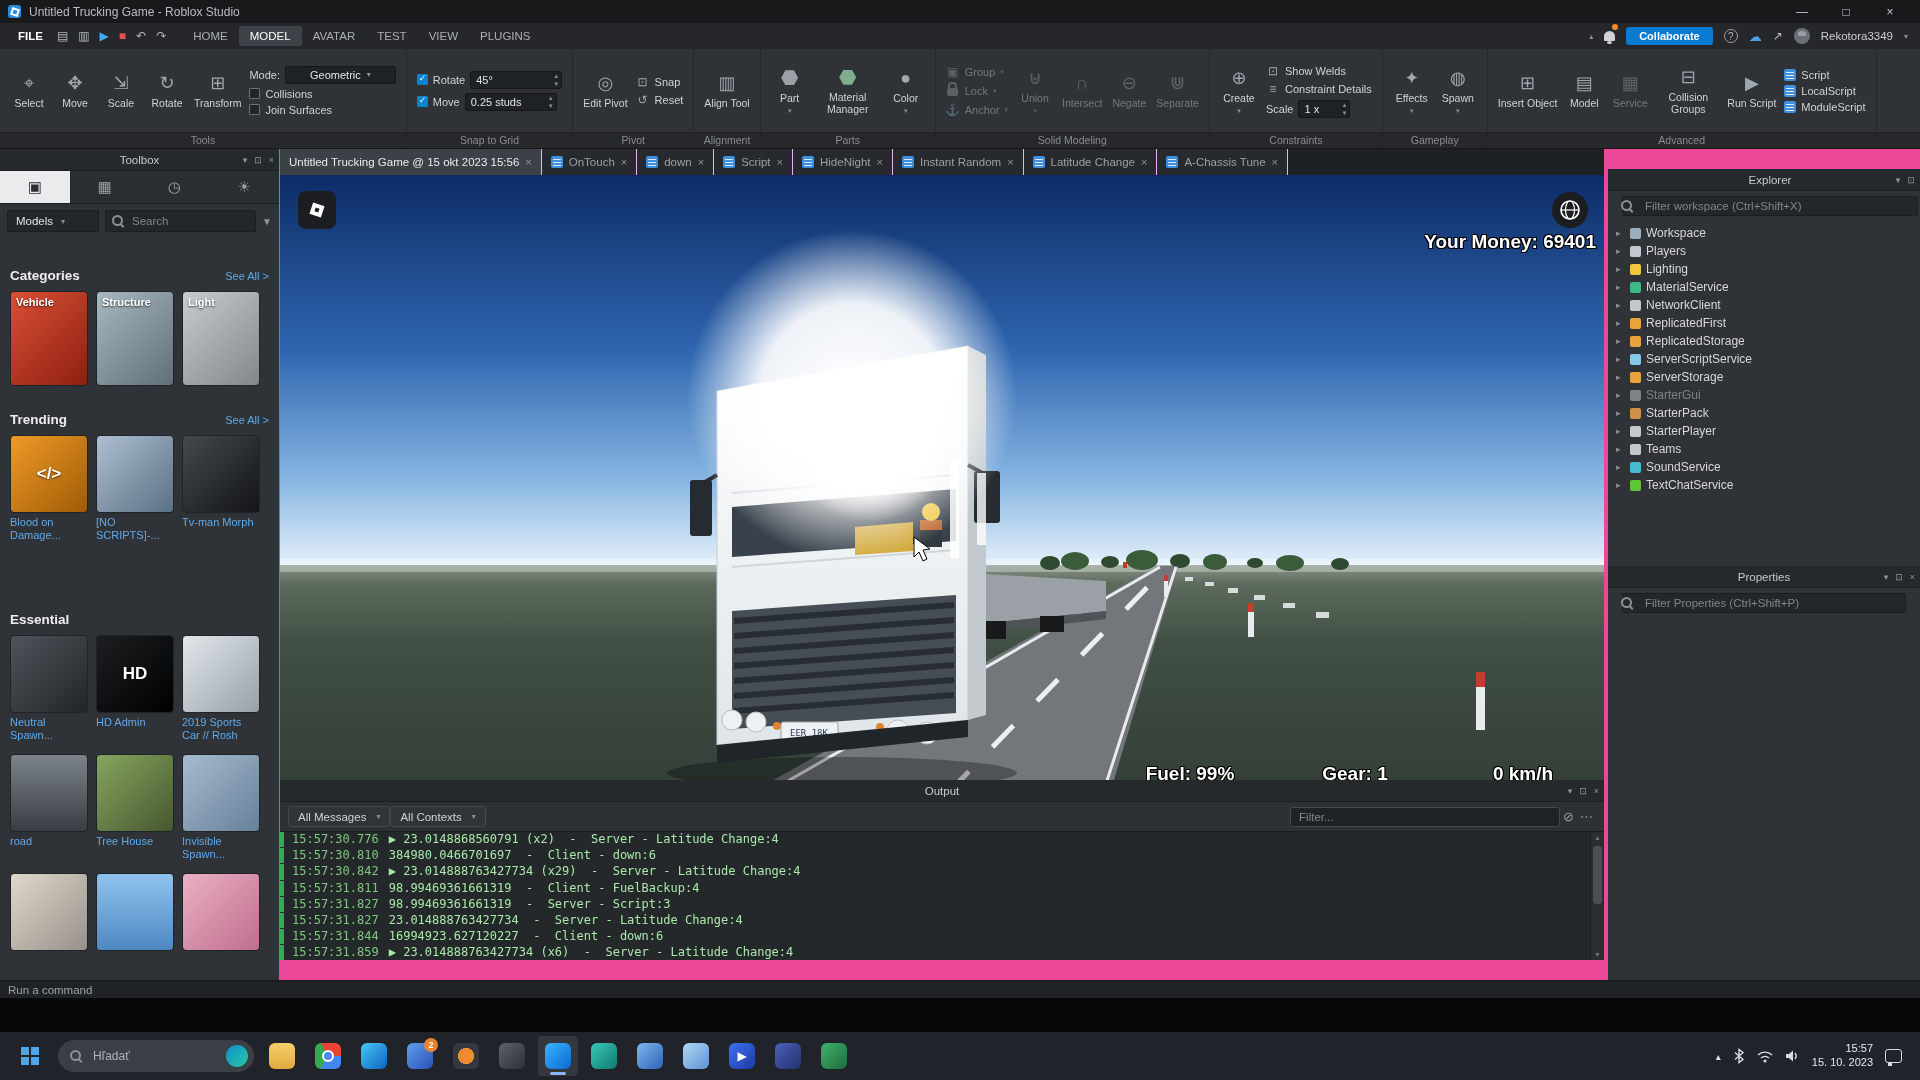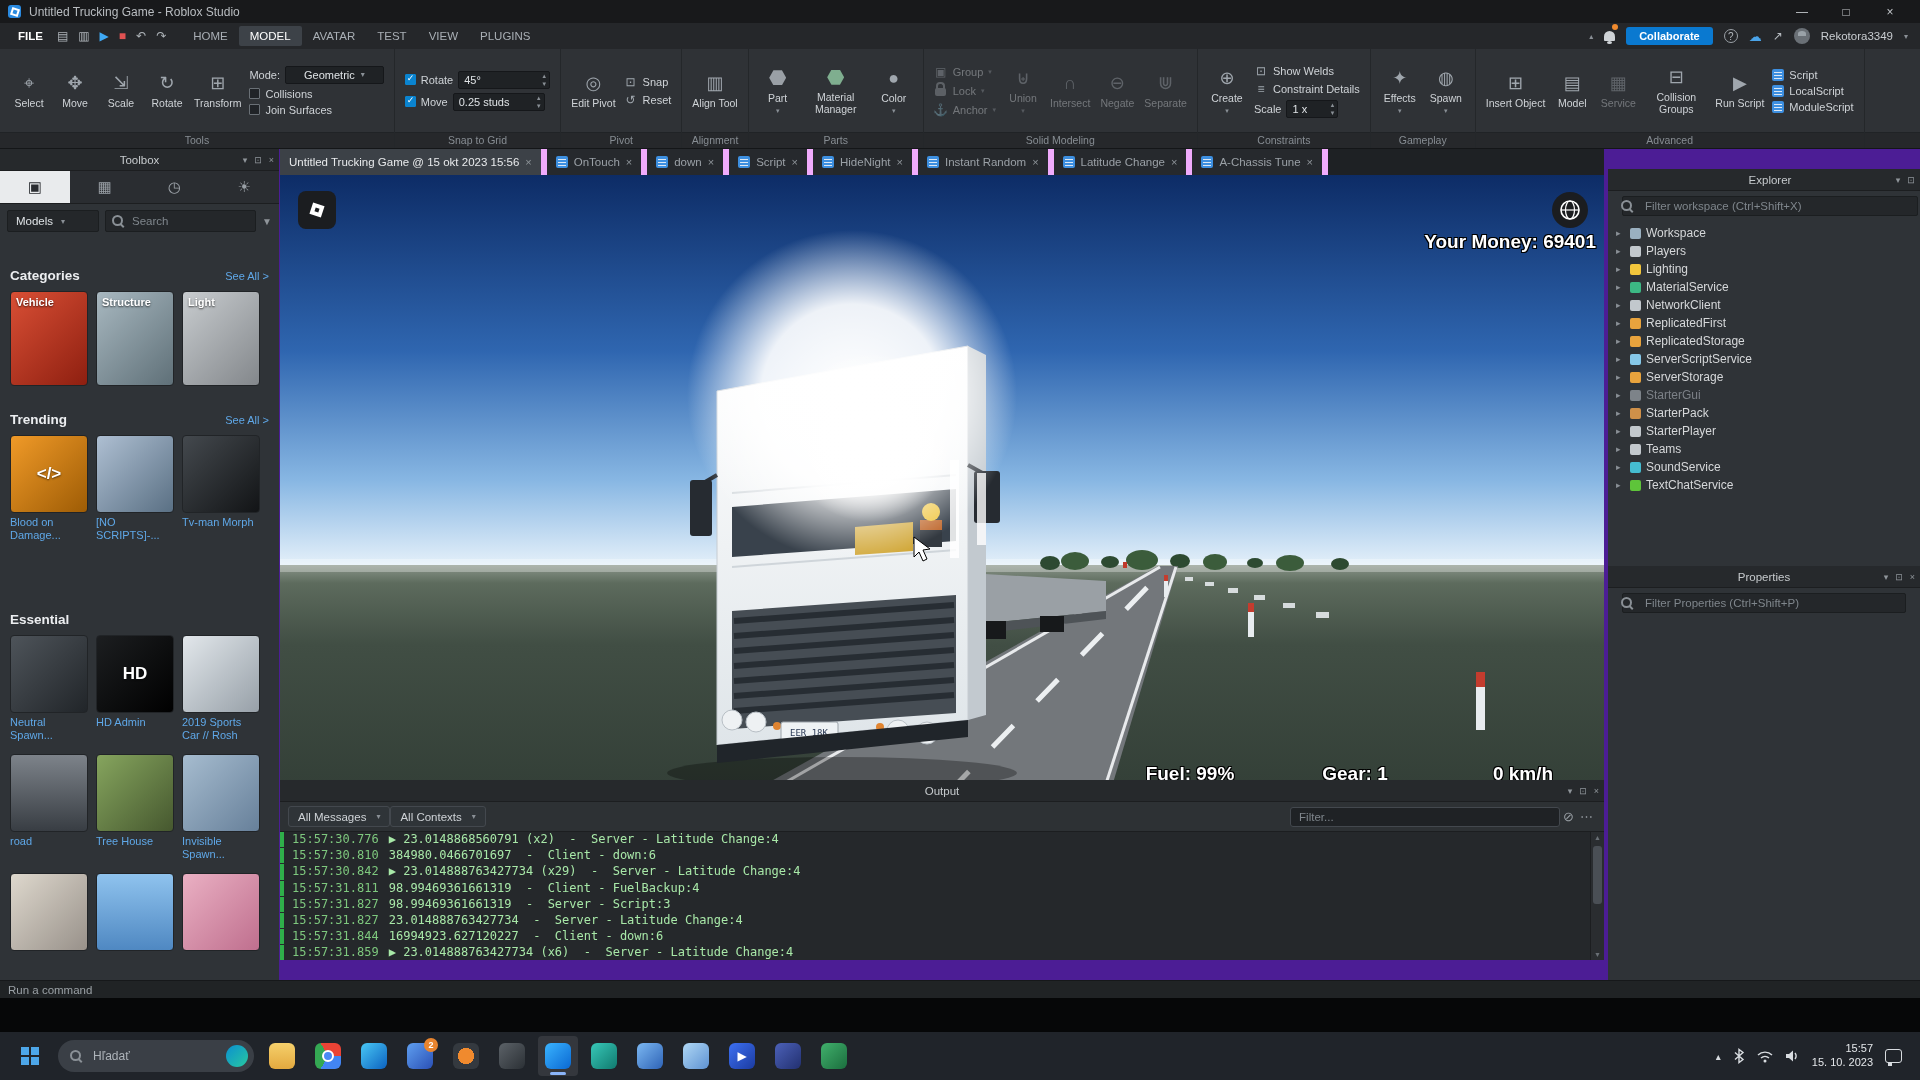--- a/index.html
+++ b/index.html
@@ -1,18 +1,18 @@
 <!DOCTYPE html>
 <html><head>
 <meta charset="utf-8">
 <style>
   html,body{margin:0;padding:0;width:1920px;height:1080px;overflow:hidden;background:#050607;
     font-family:"Liberation Sans",sans-serif;-webkit-font-smoothing:antialiased;}
   *{box-sizing:border-box;}
-  .app{position:absolute;left:0;top:0;width:1920px;height:1080px;background:#4c1d95;}
+  .app{position:absolute;left:0;top:0;width:1920px;height:1080px;background:#ec4899;}
 
   
   #titlebar{position:absolute;left:0;top:0;width:1920px;height:23px;background:#18191b;display:flex;align-items:center;padding:0 8px;gap:8px;}
   .tlogo{width:13px;height:13px;border-radius:3px;background:#2a8ae0;position:relative;}
   .tlogo::after{content:"";position:absolute;left:3px;top:3px;width:4px;height:4px;border:2px solid #fff;transform:rotate(18deg);}
   .ttitle{font-size:12px;color:#b9bdc1;}
   .wctrls{margin-left:auto;display:flex;}
   .wctrls span{width:44px;height:23px;display:flex;align-items:center;justify-content:center;color:#c2c6ca;font-size:12px;}
 
   
@@ -49,21 +49,21 @@
   .ric{font-size:18px;line-height:22px;height:24px;color:#9fa6ad;display:flex;align-items:center;justify-content:center;}
   .col{display:flex;flex-direction:column;justify-content:center;gap:4px;padding:0 3px;}
   .rb-sm{display:flex;align-items:center;gap:5px;font-size:11px;color:#cfd3d7;}
   .rsic{font-size:12px;color:#9fa6ad;width:14px;text-align:center;}
   .dis{opacity:.42;}
   .cb{width:11px;height:11px;border:1px solid #6a7076;background:#202327;border-radius:1px;display:inline-block;position:relative;}
   .cb.on{background:#0a84d0;border-color:#0a84d0;}
   .cb.on::after{content:"✓";position:absolute;left:1px;top:-2px;font-size:9px;color:#fff;}
   .numin{display:inline-flex;align-items:center;background:#1f2225;border:1px solid #15171a;height:18px;padding:0 14px 0 5px;font-size:11px;color:#dfe3e6;position:relative;border-radius:2px;white-space:nowrap;}
   .steps{position:absolute;right:2px;top:1px;bottom:1px;display:flex;flex-direction:column;justify-content:space-between;font-size:6px;color:#8a9096;line-height:1;}
-  .dd{display:inline-flex;align-items:center;gap:6px;background:#1f2225;border:1px solid #15171a;height:18px;padding:0 18px;font-size:11px;color:#dfe3e6;border-radius:2px;white-space:nowrap;}
+  .dd{display:inline-flex;align-items:center;gap:6px;background:#1f2225;border:1px solid #15171a;height:18px;padding:0 24px;font-size:11px;color:#dfe3e6;border-radius:2px;white-space:nowrap;}
   .dd .caret{margin-left:auto;}
   .hexic{width:17px;height:15px;background:#9aa0a6;clip-path:polygon(25% 0,75% 0,100% 50%,75% 100%,25% 100%,0 50%);}
   .hexic.green{background:#7fae8f;}
   .lockic{position:relative;width:11px;height:8px;background:#9aa0a6;border-radius:2px;display:inline-block;margin-top:5px;}
   .lockic::before{content:"";position:absolute;width:5px;height:5px;border:2px solid #9aa0a6;border-bottom:none;border-radius:4px 4px 0 0;left:1px;top:-6px;}
   .sic{width:12px;height:12px;border-radius:2px;background:#3d8fe0;position:relative;display:inline-block;flex:none;}
   .sic::after{content:"";position:absolute;left:2px;right:2px;top:3px;height:7px;
     background:repeating-linear-gradient(#dce8f5 0 1px,transparent 1px 3px);}
   .subcaret{font-size:7px;color:#8a9096;}
 
@@ -99,21 +99,21 @@
   .card{width:78px;}
   .thumb{width:78px;height:78px;border-radius:4px;border:1px solid #212427;position:relative;display:flex;align-items:center;justify-content:center;overflow:hidden;}
   .thumb .ttext{color:#fff;font-weight:bold;font-size:17px;text-shadow:0 1px 2px rgba(0,0,0,.6);}
   .cat .thumb{height:95px;}
   .cat .overlaylbl{position:absolute;left:5px;top:4px;font-size:11px;font-weight:bold;color:#fff;text-shadow:0 1px 2px rgba(0,0,0,.7);}
   .cardlbl{height:30px;margin-top:3px;font-size:11px;line-height:1.2;color:#5fa8e8;overflow:hidden;}
   .trendinggap{height:40px;}
 
   
   #tabbar{position:absolute;left:280px;top:149px;width:1324px;height:26px;background:#1e2124;display:flex;overflow:hidden;}
-  .etab{display:flex;align-items:center;gap:6px;padding:0 9px;font-size:11.5px;color:#9aa0a6;background:#26292d;border-right:6px solid #f0abfc;white-space:nowrap;}
+  .etab{display:flex;align-items:center;gap:6px;padding:0 9px;font-size:11.5px;color:#9aa0a6;background:#26292d;border-right:1px solid #f0abfc;white-space:nowrap;}
   .etab[data-active="true"]{background:#3c4147;color:#e8eaec;}
   .tabic{width:12px;height:12px;border-radius:2px;background:#3d8fe0;position:relative;flex:none;}
   .tabic::after{content:"";position:absolute;left:2px;right:2px;top:3px;height:7px;background:repeating-linear-gradient(#dce8f5 0 1px,transparent 1px 3px);}
   .tabx{font-size:11px;color:#8f959a;}
 
   #viewport{position:absolute;left:280px;top:175px;width:1324px;height:618px;overflow:hidden;background:#000;}
   #scene{position:absolute;left:0;top:0;width:100%;height:100%;}
   .vlogo{position:absolute;left:18px;top:16px;width:38px;height:38px;border-radius:8px;background:#1b1d20;display:flex;align-items:center;justify-content:center;}
   .vlogo-sq{width:12px;height:12px;border:4px solid #fff;transform:rotate(18deg);}
   .vglobe{position:absolute;left:1272px;top:17px;width:36px;height:36px;border-radius:50%;background:#1b1d20;display:flex;align-items:center;justify-content:center;}

